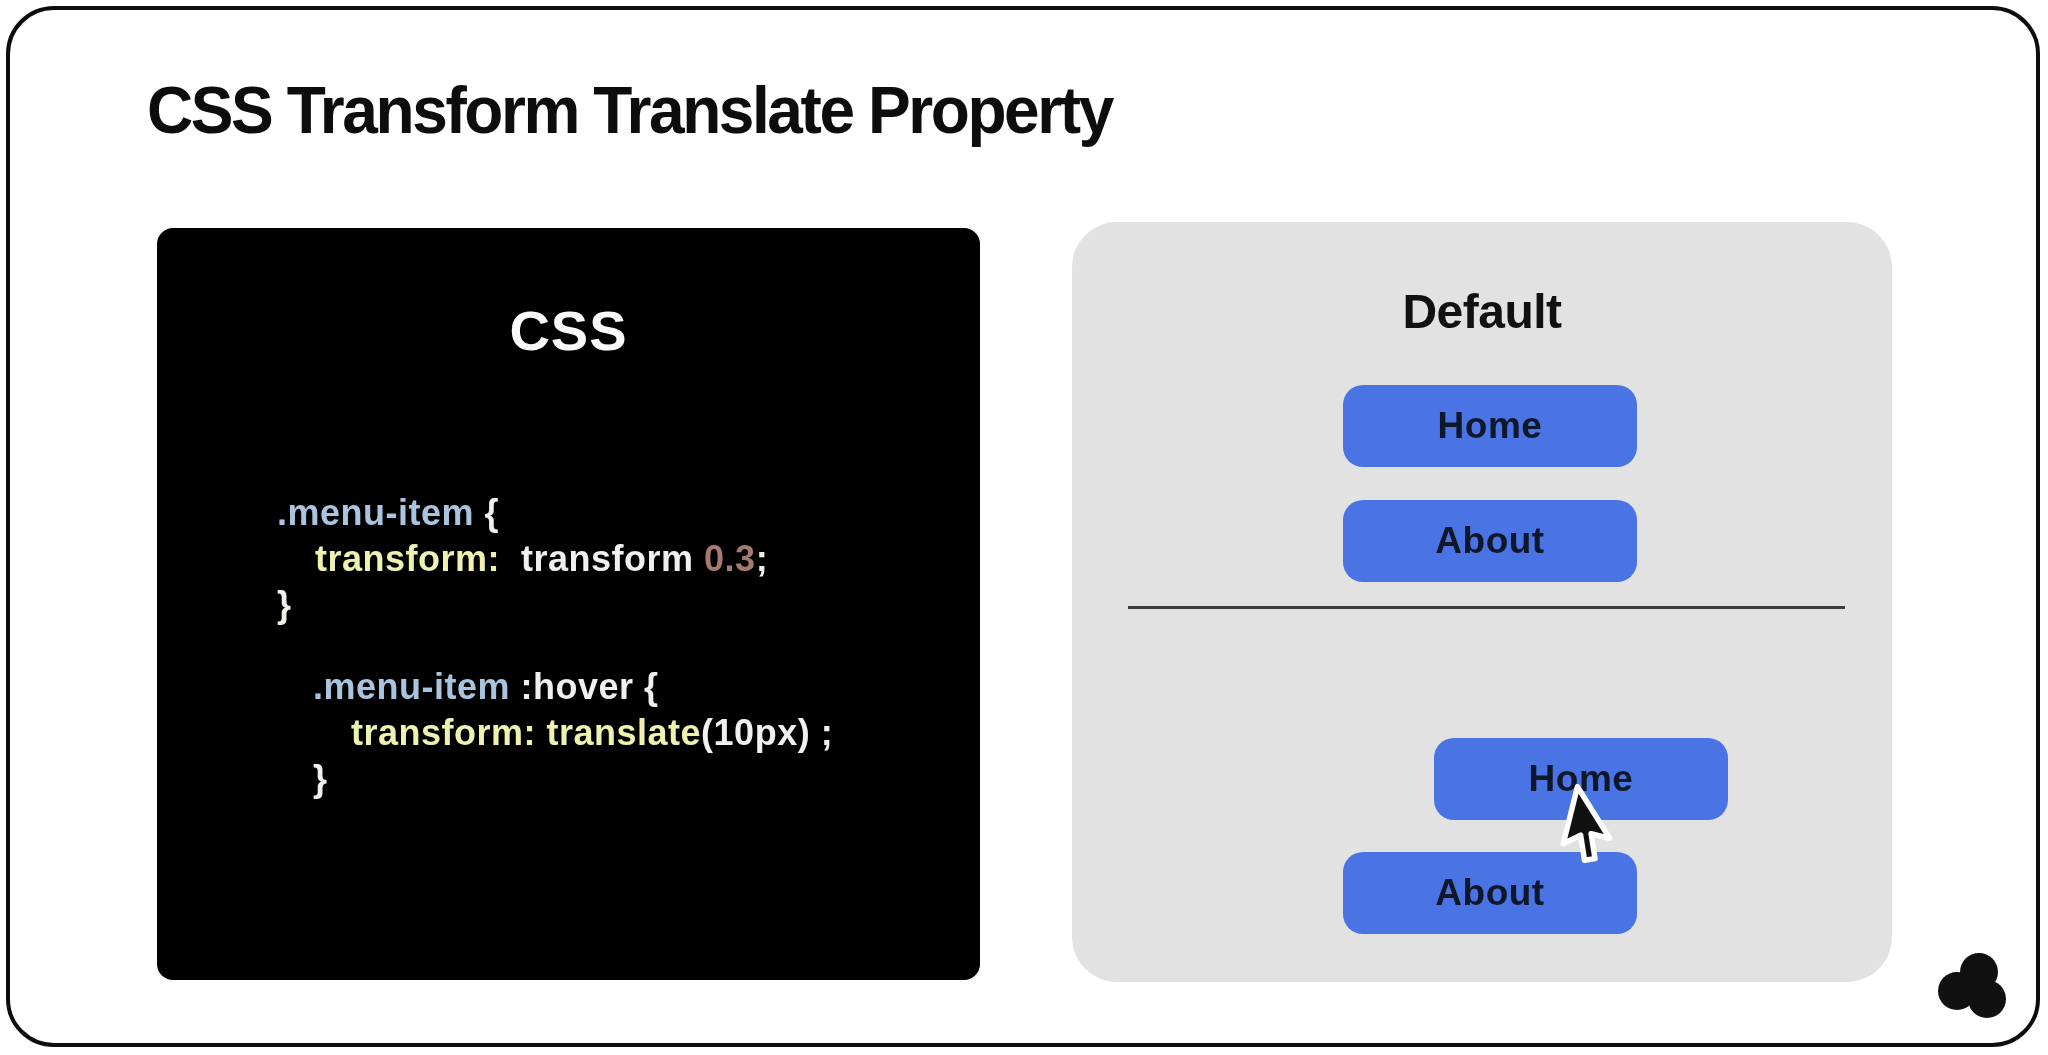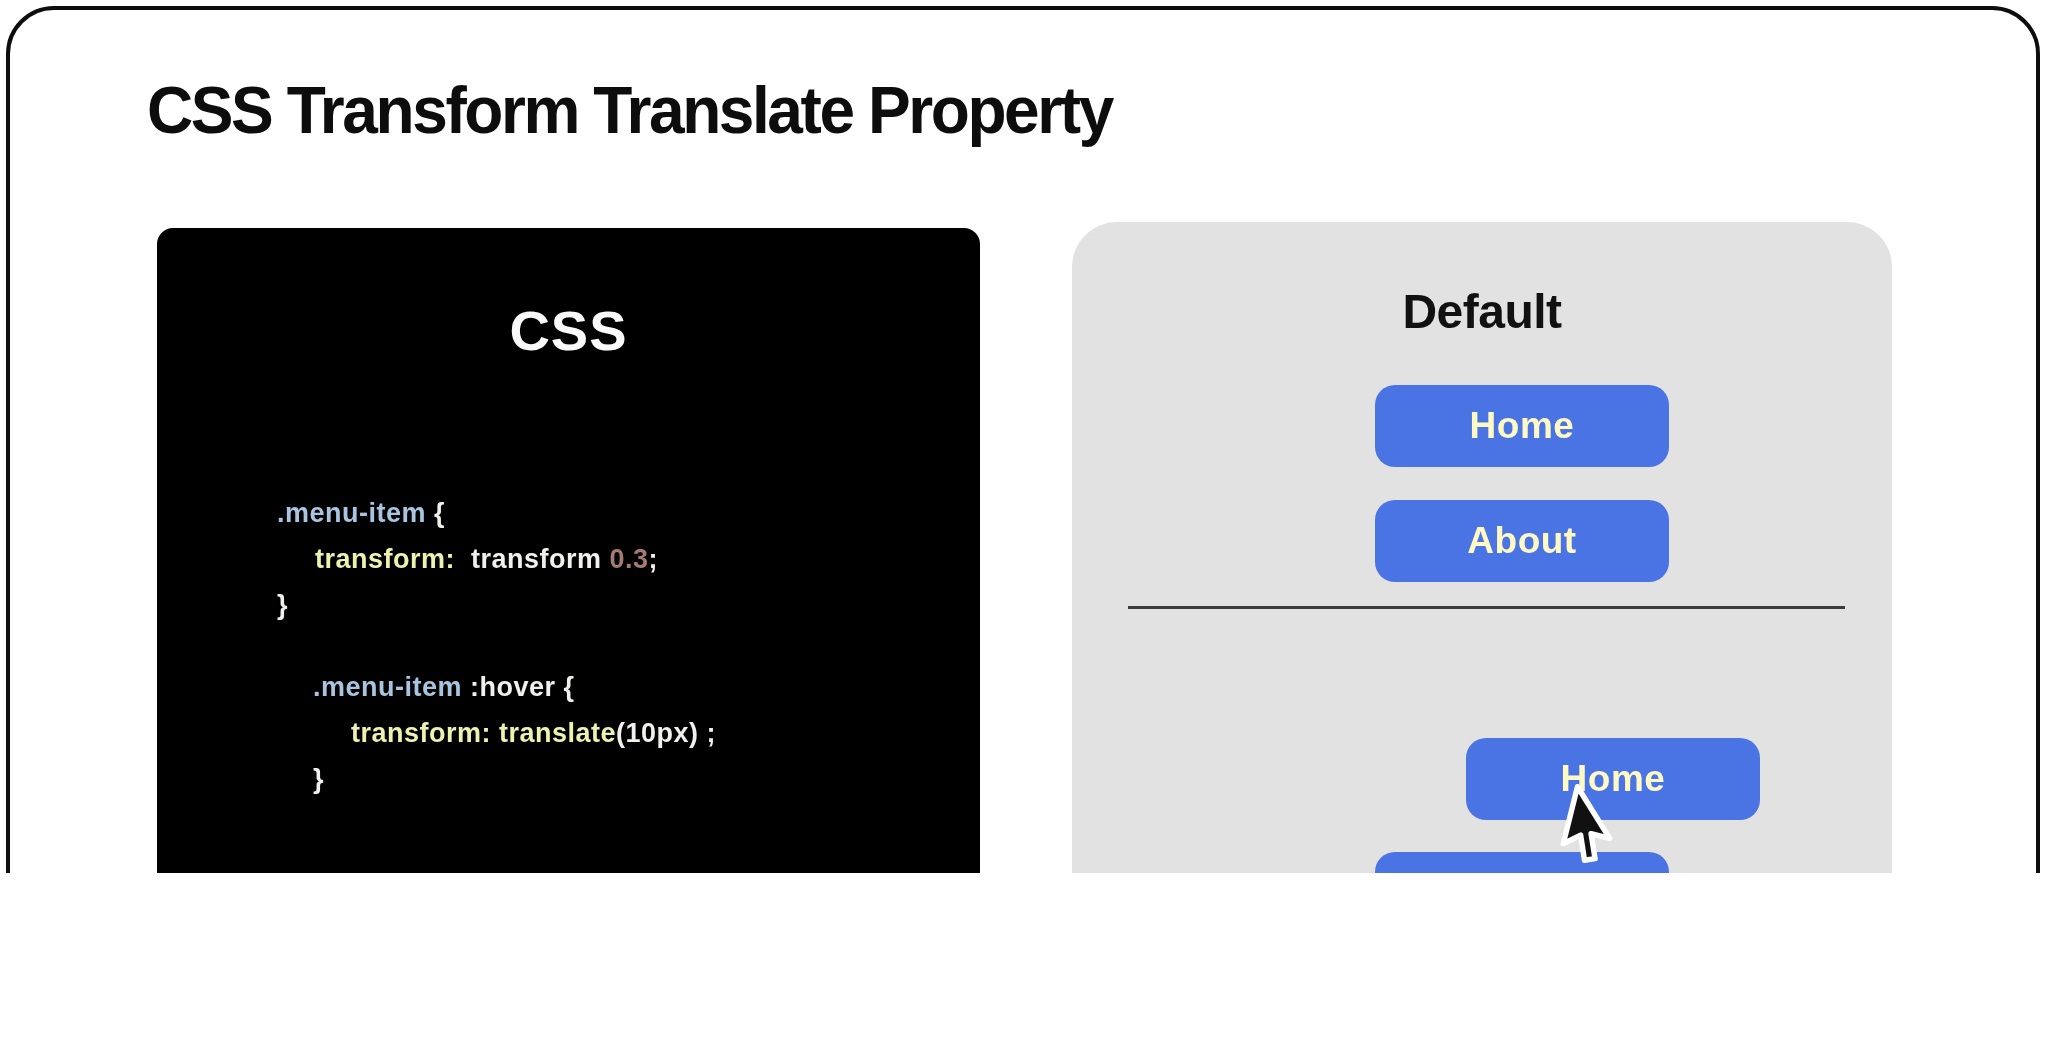--- a/index.html
+++ b/index.html
@@ -3,56 +3,56 @@
 <meta charset="utf-8">
 <style>
   :root{
     --button-blue:#4a73e3; --panel-gray:#e2e2e2; --code-bg:#000000;
     --token-blue:#a9c4de; --token-yellow:#eef2ae; --token-number:#a57a70;
     --token-white:#f2f0ec; --ink:#0d0d0d; --divider:#3c3c3c;
   }
   *{margin:0;padding:0;box-sizing:border-box;}
   html,body{background:#ffffff;}
   body{font-family:"Liberation Sans",sans-serif;}
-  #canvas{position:relative;width:2048px;height:873px;background:#ffffff;overflow:hidden;text-decoration:underline;}
+  #canvas{position:relative;width:2048px;height:1055px;background:#ffffff;overflow:hidden;text-decoration:underline;}
 
   .frame{position:absolute;left:6px;top:6px;width:2034px;height:1041px;
          border:4px solid var(--ink);border-radius:48px;}
 
   .page-title{position:absolute;left:147px;top:76px;font-size:66px;line-height:1.05;
               font-weight:800;letter-spacing:-2.5px;color:var(--ink);
               transform:scaleX(.97);transform-origin:left top;}
 
   
   .code-panel{position:absolute;left:157px;top:228px;width:823px;height:752px;
               background:var(--code-bg);border-radius:16px;}
   .code-heading{position:absolute;left:0;top:70px;width:100%;text-align:center;
                 color:#fafafa;font-size:56px;font-weight:800;letter-spacing:1px;}
-  .code-block{position:absolute;left:120px;right:56px;font-size:27px;font-weight:700;
+  .code-block{position:absolute;left:120px;right:56px;font-size:36px;font-weight:700;
               line-height:46px;letter-spacing:.5px;}
   .code-block.b1{top:262px;}
   .code-block.b2{top:436px;margin-left:36px;}
   .code-line{white-space:pre;}
   .code-line.indent{padding-left:38px;}
   .tok-sel{color:var(--token-blue);}
   .tok-prop{color:var(--token-yellow);}
   .tok-num{color:var(--token-number);}
   .tok-plain{color:var(--token-white);}
 
   
   .preview-panel{position:absolute;left:1072px;top:222px;width:820px;height:760px;
                  background:var(--panel-gray);border-radius:45px;}
   .state-heading{position:absolute;left:0;width:100%;text-align:center;
                  color:#111;font-size:48px;font-weight:800;letter-spacing:-.5px;}
   .state-heading.default{top:62px;}
   .state-heading.hover{top:426px;}
   .menu-btn{position:absolute;width:294px;height:82px;background:var(--button-blue);
-            border:none;border-radius:20px;color:#fef9c3;font-size:37px;font-weight:700;
+            border:none;border-radius:20px;color:#0f172a;font-size:37px;font-weight:700;
             font-family:"Liberation Sans",sans-serif;display:flex;align-items:center;
-            justify-content:center;cursor:pointer;letter-spacing:.5px;margin-left:32px;}
+            justify-content:center;cursor:pointer;letter-spacing:.5px;}
   .btn-home-default{left:271px;top:163px;}
   .btn-about-default{left:271px;top:278px;}
   .btn-home-hover{left:362px;top:516px;}
   .btn-about-hover{left:271px;top:630px;}
   .divider{position:absolute;left:56px;top:384px;width:717px;height:0;
            border-top:3px solid var(--divider);}
 
   .cursor-icon{position:absolute;left:498px;top:560px;width:66px;height:82px;
                transform:rotate(14deg);transform-origin:top left;}
 

